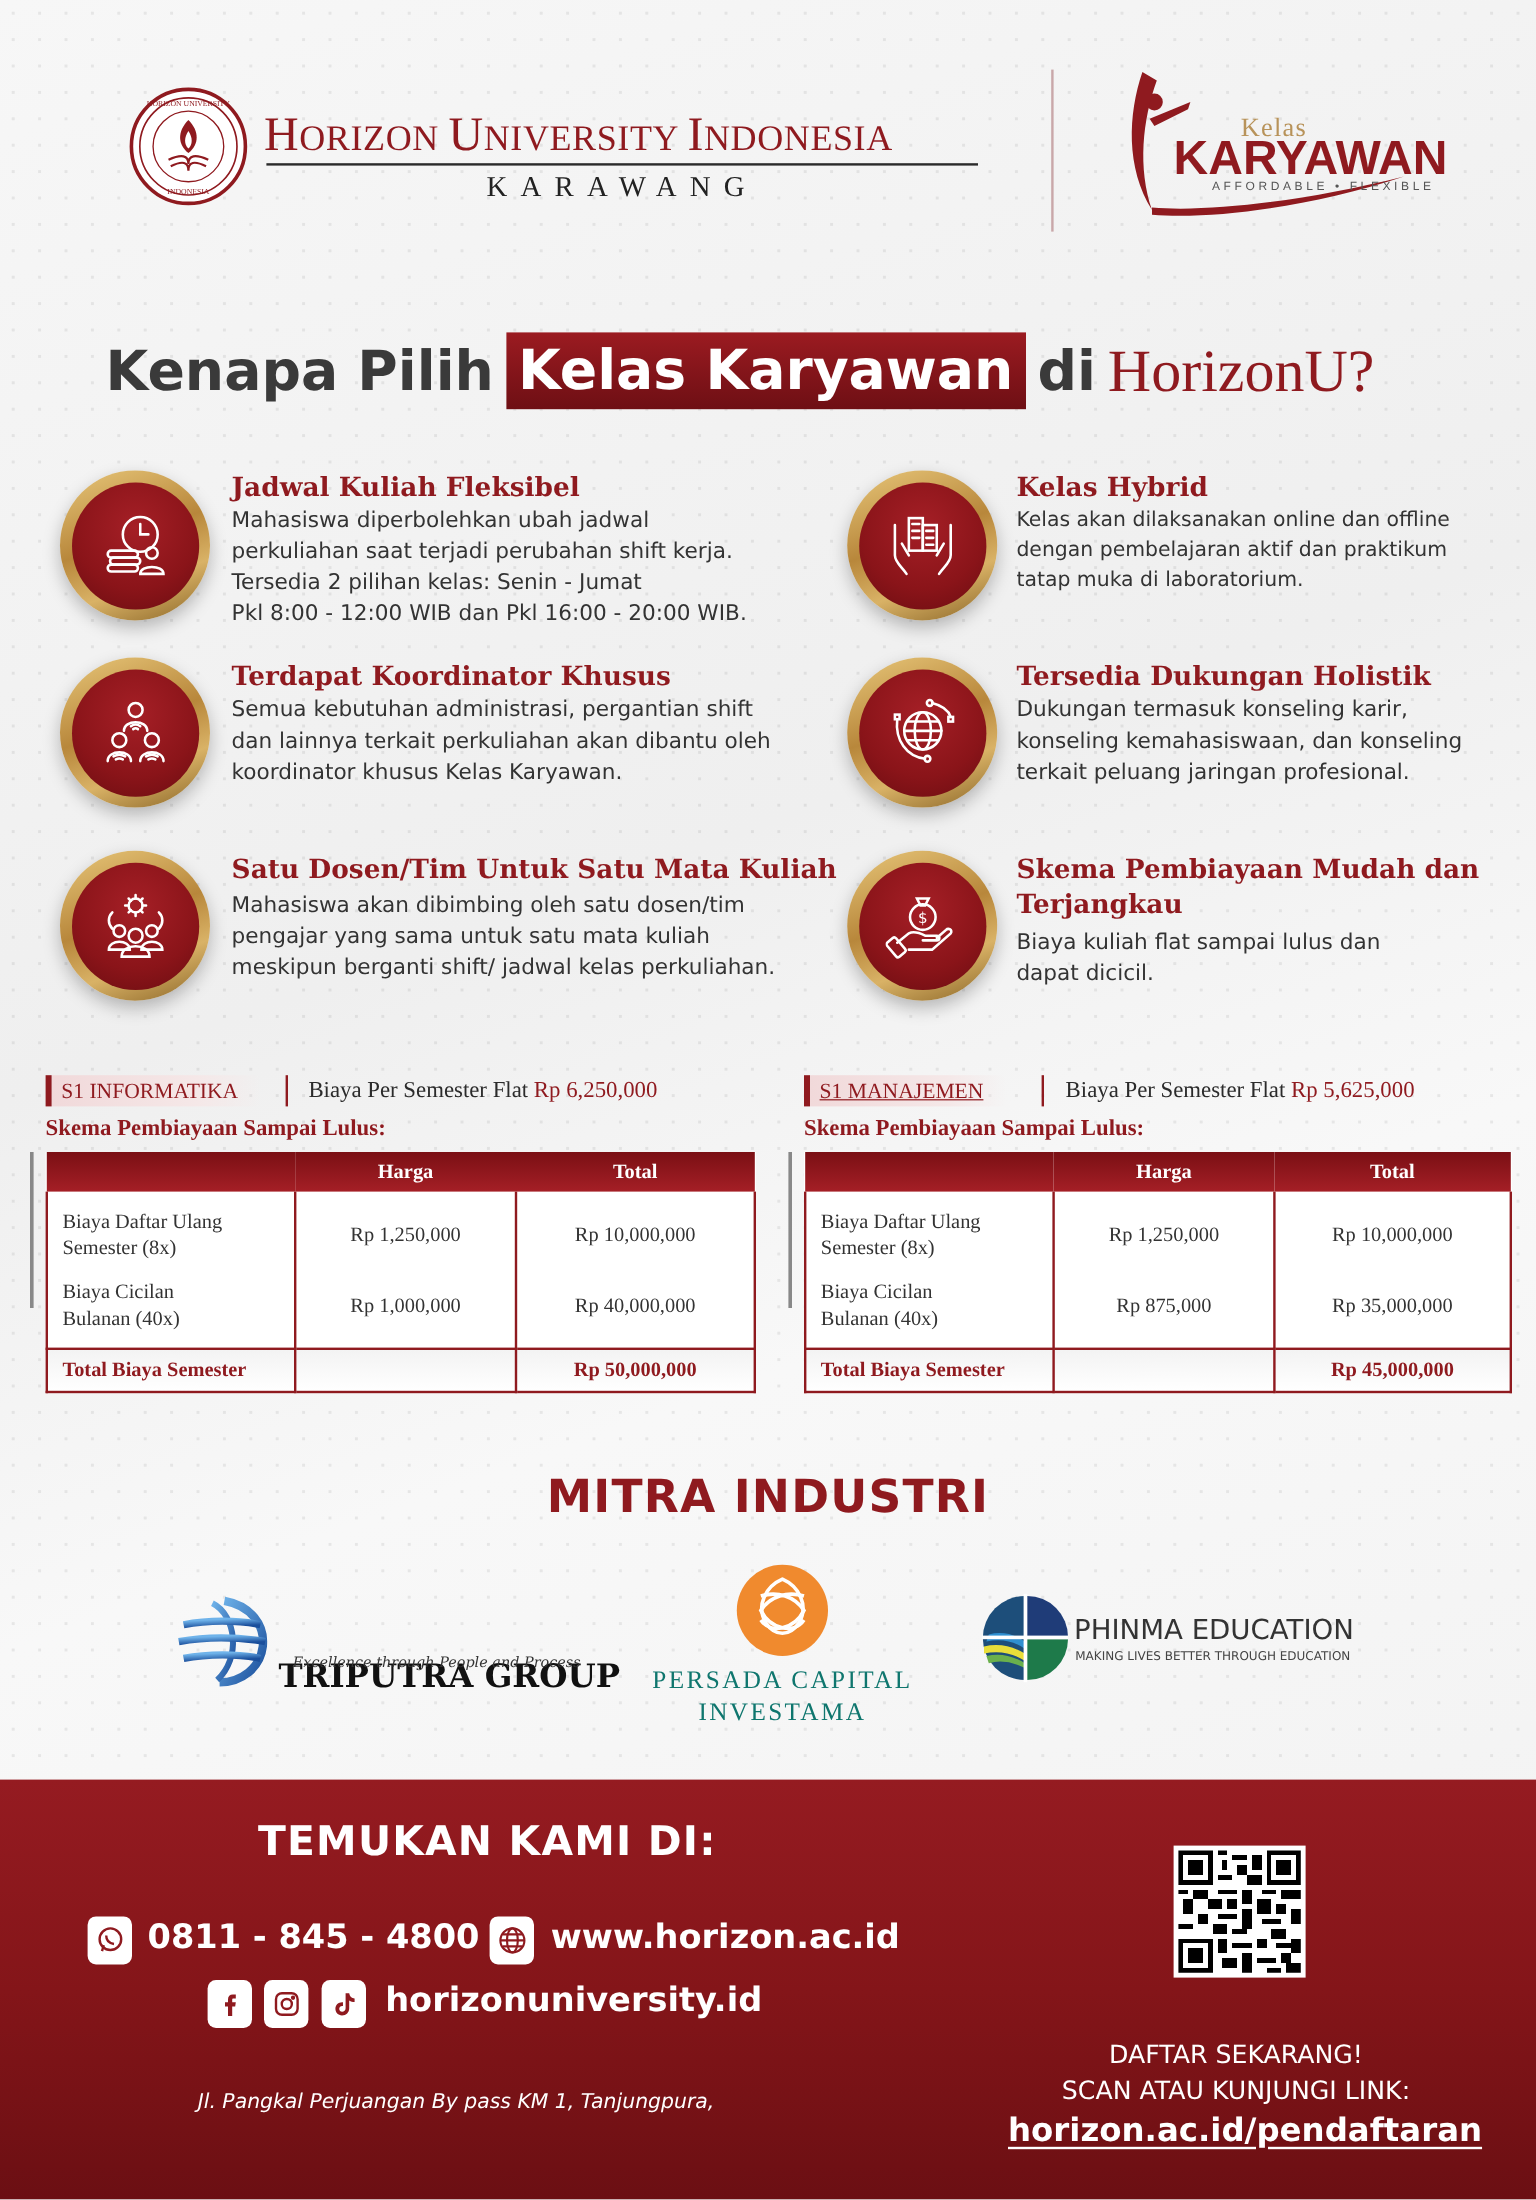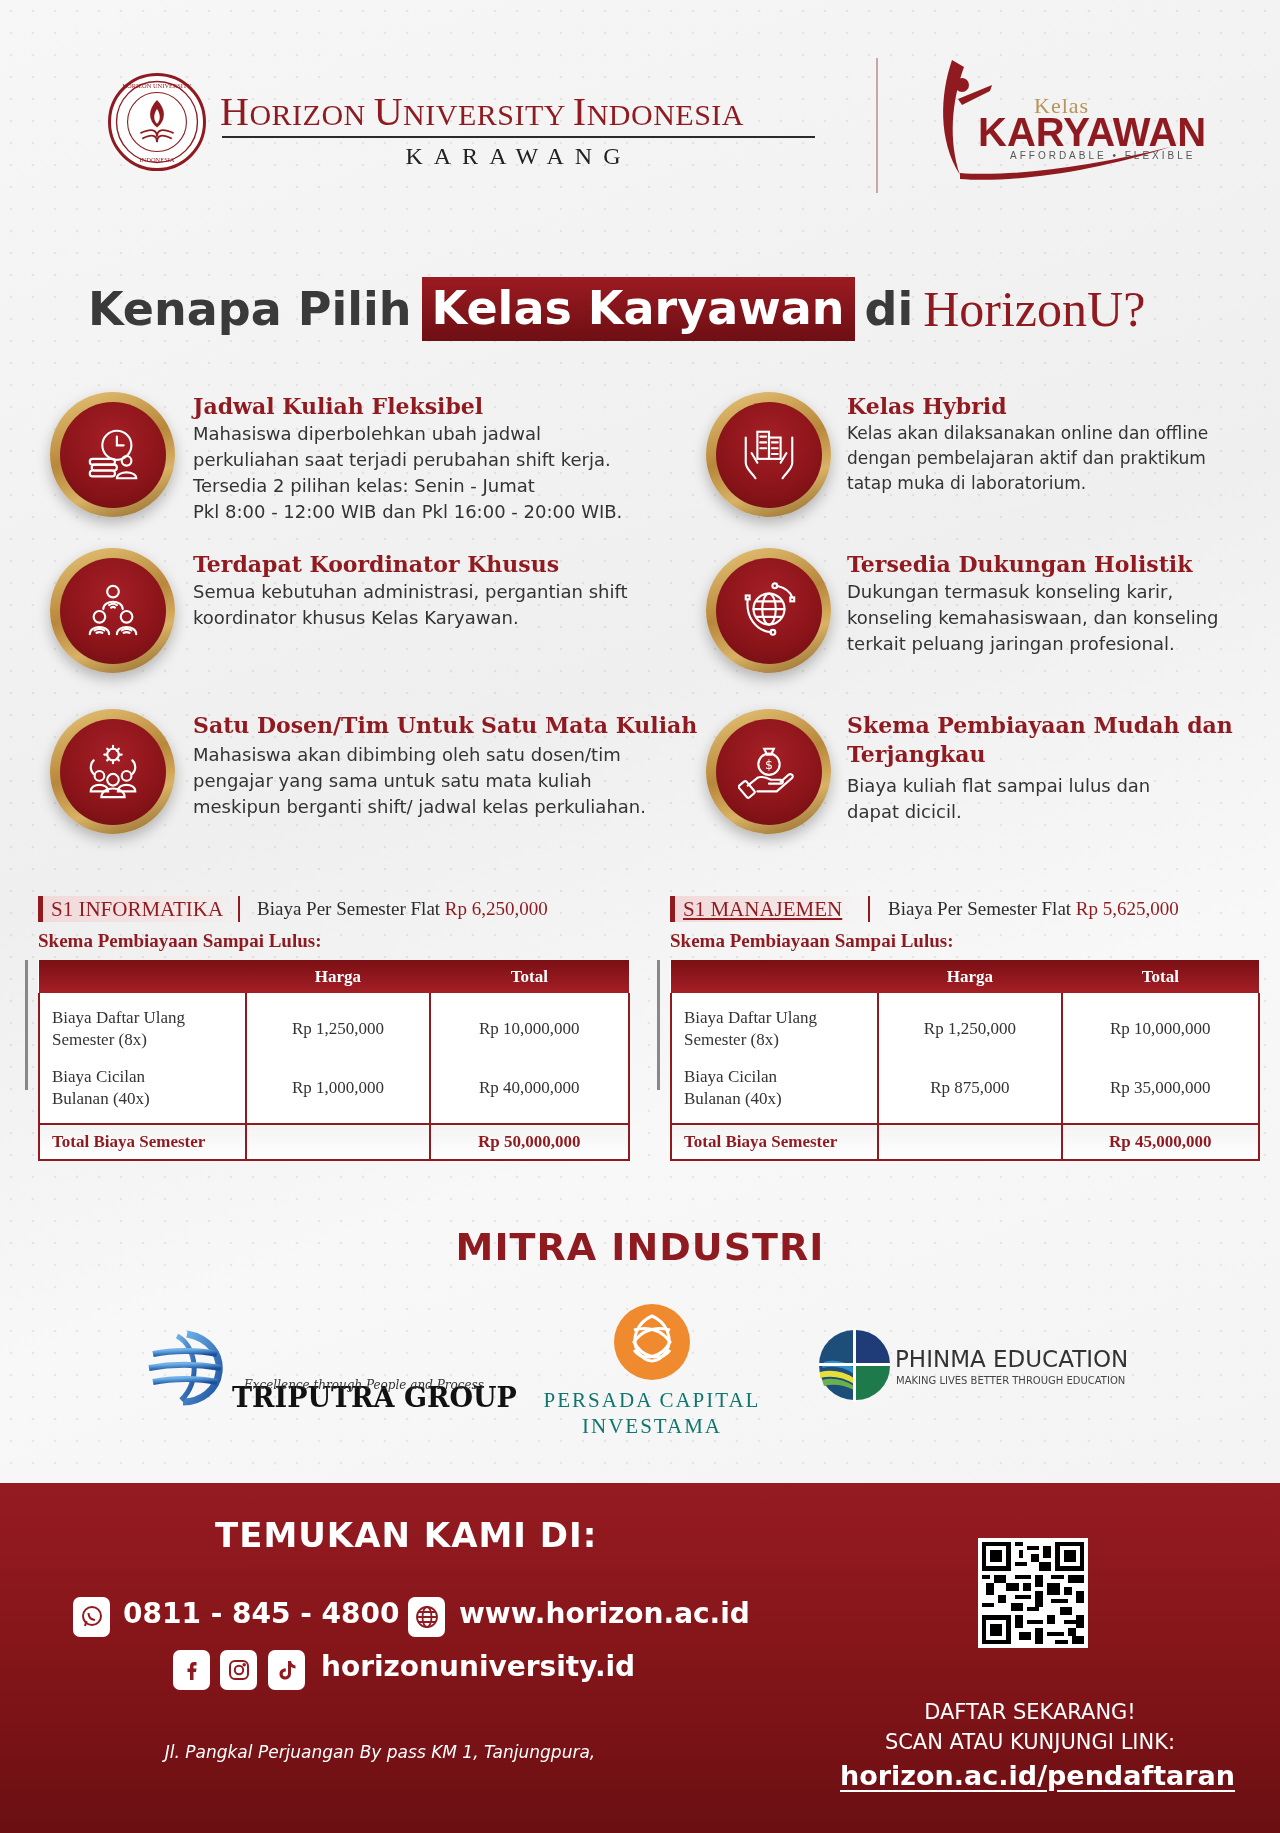--- a/index.html
+++ b/index.html
@@ -73,21 +73,21 @@
     font-family: "DejaVu Sans", sans-serif; font-size: 18px; line-height: 26px; color: #333;
   }
   .feat-desc-sm { font-size: 17px; line-height: 25px; }
 
   
   .prog-tag {
     height: 26px; display: flex; align-items: center;
     border-left: 5px solid #8f1a1f;
     background: linear-gradient(90deg, #f1d9da 0%, #f5e8e8 70%, rgba(245,240,240,0) 100%);
     padding-left: 8px; padding-right: 18px;
-    font-family: "Liberation Serif", serif; font-size: 21px; color: #8f1a1f; white-space: nowrap;
+    font-family: "Liberation Serif", serif; font-size: 18px; color: #8f1a1f; white-space: nowrap;
   }
   .prog-sep { width: 2px; height: 26px; background: #8f1a1f; }
   .prog-fee { font-family: "Liberation Serif", serif; font-size: 19px; color: #2b2b2b; white-space: nowrap; }
   .prog-fee .amt { color: #8f1a1f; }
   .skema { font-family: "Liberation Serif", serif; font-size: 19px; color: #8f1a1f; font-weight: bold; white-space: nowrap; }
 
   .fee-table {
     border-collapse: collapse; background: #fff;
     font-family: "Liberation Serif", serif; font-size: 17px; color: #333;
   }
@@ -225,20 +225,21 @@
       <path d="M13 52 Q18 49 23 52 M15 54.5 Q18 53 21 54.5"></path>
       <circle cx="46" cy="38" r="6"></circle>
       <path d="M36 56 C36 46 56 46 56 56"></path>
       <path d="M41 52 Q46 49 51 52 M43 54.5 Q46 53 49 54.5"></path>
     </svg>
   </div>
 </div>
 <div class="abs feat-title" style="left:193px; top:551px;">Terdapat Koordinator Khusus</div>
 <div class="abs feat-desc" style="left:193px; top:579px;">
   <div>Semua kebutuhan administrasi, pergantian shift</div>
+  <div>dan lainnya terkait perkuliahan akan dibantu oleh</div>
   <div>koordinator khusus Kelas Karyawan.</div>
 </div>
 
 <div class="abs badge" style="left:706px; top:548px;">
   <div class="badge-inner">
     <svg viewBox="0 0 64 64" fill="none" stroke="#fff" stroke-width="2.2" stroke-linecap="round">
       <circle cx="32" cy="30" r="16"></circle>
       <ellipse cx="32" cy="30" rx="7" ry="16"></ellipse>
       <path d="M16 30 H48 M19 22 H45 M19 38 H45"></path>
       <path d="M10 20 C8 38 18 52 34 54"></path>

